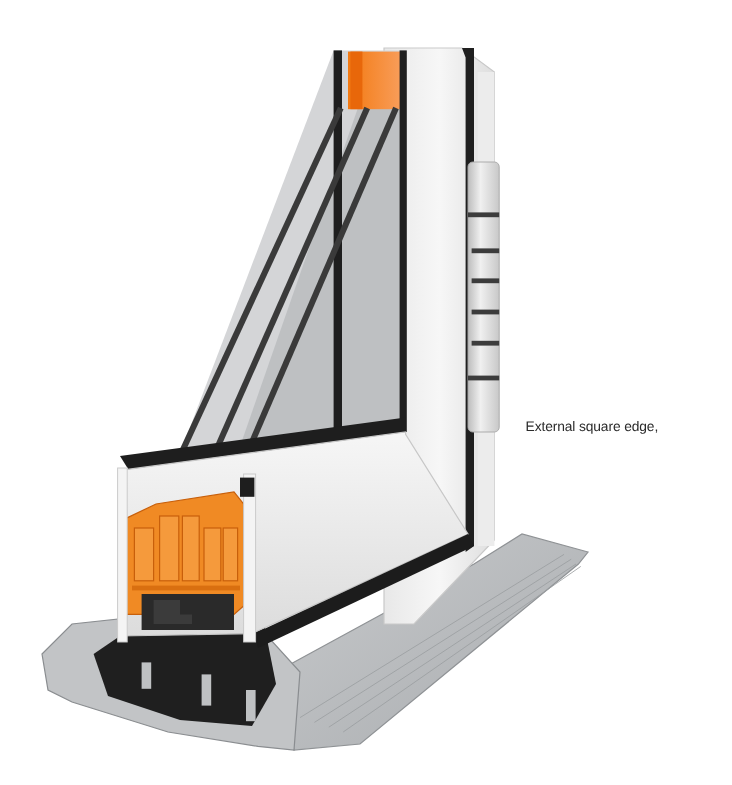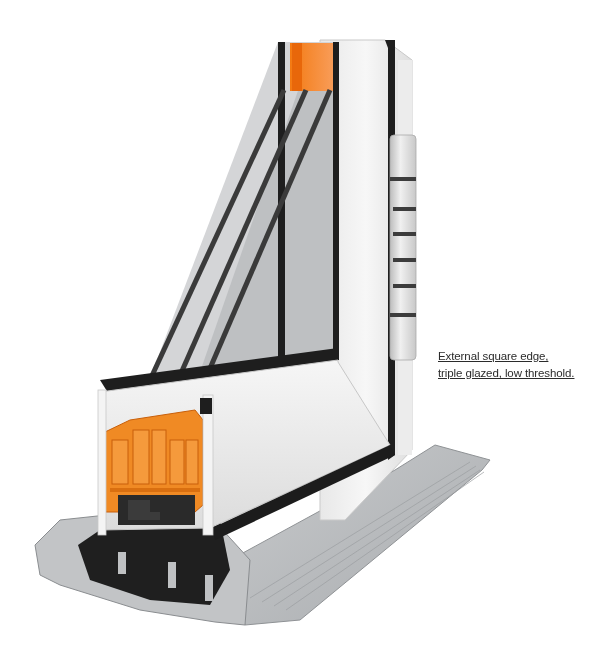--- a/index.html
+++ b/index.html
@@ -1,21 +1,21 @@
 <!DOCTYPE html>
 <html><head>
   <meta charset="utf-8">
   <style>
     html, body { margin: 0; padding: 0; background: #ffffff; }
     body { width: 610px; height: 654px; position: relative; overflow: hidden; font-family: "Liberation Sans", sans-serif; }
     .figure { position: absolute; left: 0; top: 0; width: 610px; height: 654px; }
     .caption {
       position: absolute; left: 438px; top: 348px; width: 172px;
       font-family: "Liberation Sans", sans-serif; font-size: 11.5px; line-height: 17px;
-      color: #2b2b2b; letter-spacing: -0.1px; text-decoration: underline;
+      color: #2b2b2b; letter-spacing: -0.1px;
     }
     .caption span { display: block; white-space: nowrap; }
   </style>
 </head>
 <body>
 
 <div class="figure">
   <svg width="610" height="654" viewBox="0 0 610 654" xmlns="http://www.w3.org/2000/svg">
     <defs>
       <linearGradient id="frameGrad" x1="0" y1="0" x2="1" y2="0">
@@ -109,14 +109,13 @@
 
       <rect x="98" y="390" width="8" height="145" fill="#f4f4f4" stroke="#c9c9c9" stroke-width="0.8"></rect>
       <rect x="203" y="395" width="10" height="140" fill="#f4f4f4" stroke="#c9c9c9" stroke-width="0.8"></rect>
       <rect x="200" y="398" width="12" height="16" fill="#1e1e1e"></rect>
     </g>
   </svg>
 </div>
 
 <div class="caption">
   <span>External square edge,</span>
-  <span>triple glazed, low threshold.</span>
 </div>
 
 </body></html>

